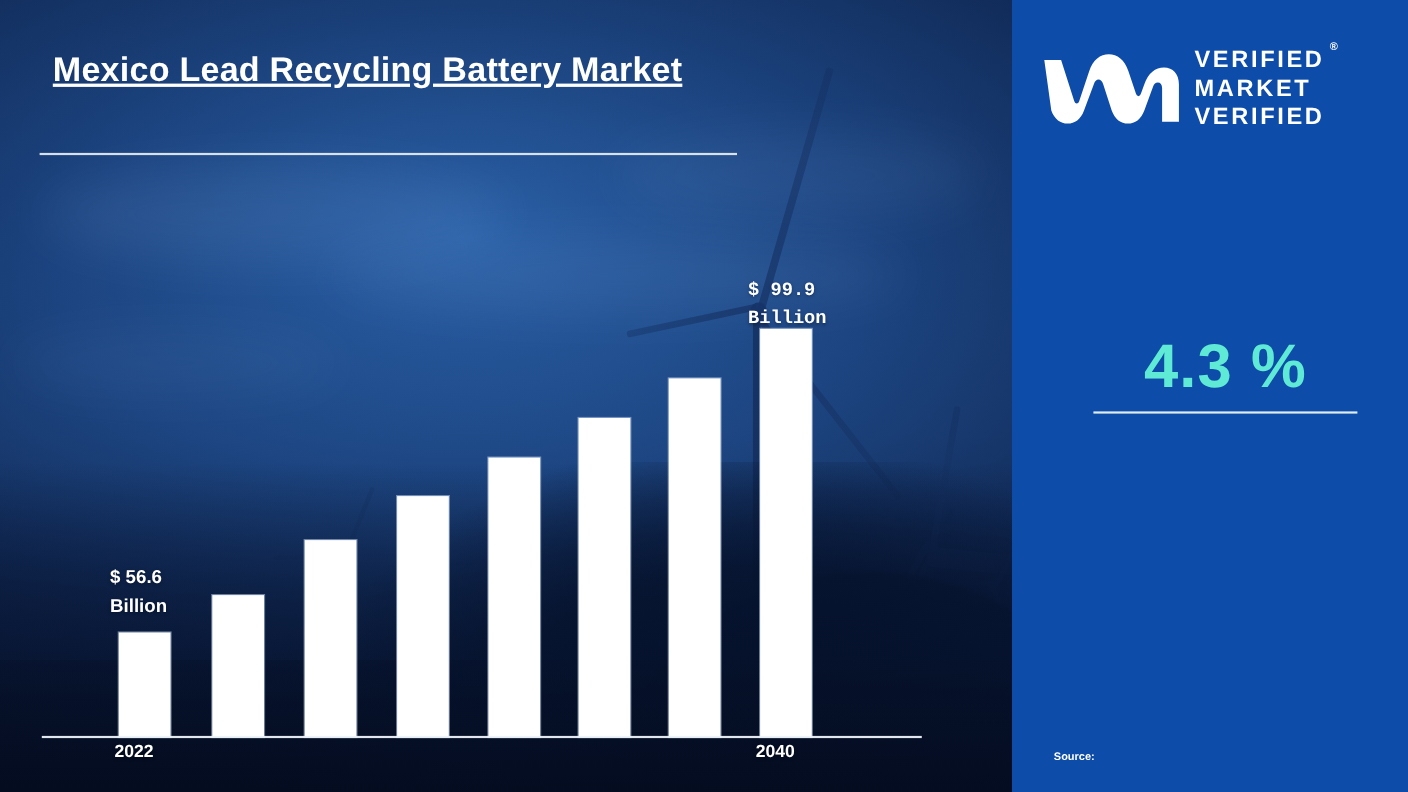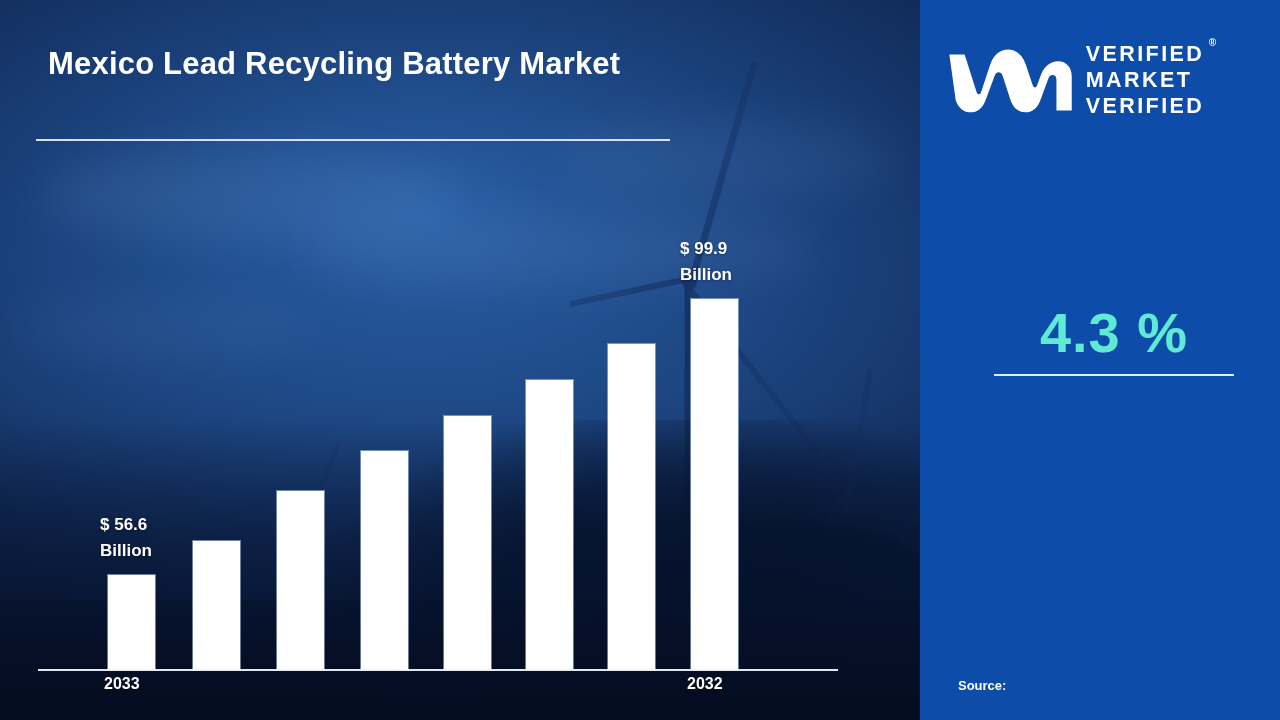--- a/index.html
+++ b/index.html
@@ -50,21 +50,21 @@
   .turbine{position:absolute;pointer-events:none;}
   .turbine .mast{position:absolute;left:50%;transform:translateX(-50%);
     background:linear-gradient(180deg, rgba(21,48,96,.85), rgba(12,30,66,.55));}
   .turbine .blade{position:absolute;transform-origin:0 0;
     background:linear-gradient(90deg, rgba(24,54,106,.85), rgba(18,44,92,.35));border-radius:2px;}
   .turbine .hub{position:absolute;border-radius:50%;background:rgba(22,52,104,.9);}
 
   
   .title{
     position:absolute;left:48px;top:46px;width:760px;
-    color:#ffffff;font-size:31px;font-weight:bold;letter-spacing:.2px;
+    color:#ffffff;font-size:31px;font-weight:bold;letter-spacing:.2px;text-decoration:underline;
   }
   .title-rule{
     position:absolute;left:36px;top:139px;width:634px;height:2px;
     background:#e8eef7;opacity:.92;
   }
 
   
   .chart{position:absolute;left:0;top:0;width:920px;height:720px;}
   .axis{
     position:absolute;left:38px;top:669px;width:800px;height:2px;background:#eef3fa;opacity:.95;
@@ -72,21 +72,21 @@
   .bar{
     position:absolute;bottom:50px;width:47px;
     background:linear-gradient(180deg,#ffffff 0%,#fdfdfe 60%,#f7f9fc 100%);
     box-shadow:0 0 0 1px rgba(190,210,235,.55);
   }
   .bar-note{
     position:absolute;color:#ffffff;font-size:17px;font-weight:bold;line-height:1.5;
     text-shadow:0 1px 3px rgba(0,0,0,.35);white-space:pre-line;
   }
   .note-first{left:100px;top:512px;}
-  .note-last{left:680px;top:236px;}
+  .note-last{left:680px;top:252px;font-family:Liberation Mono, monospace;}
   .x-label{
     position:absolute;color:#ffffff;font-size:16px;font-weight:bold;
     text-shadow:0 1px 3px rgba(0,0,0,.4);
   }
   .xl-first{left:104px;top:675px;}
   .xl-last{left:687px;top:675px;}
 
   
   .right-panel{
     position:absolute;left:920px;top:0;width:360px;height:720px;
@@ -110,21 +110,21 @@
   }
   .cagr-rule{
     position:absolute;left:994px;top:374px;width:240px;height:2px;background:#eaf6f3;opacity:.95;
   }
   .cagr-caption{
     position:absolute;left:0;top:389px;width:360px;text-align:center;
     color:#ffffff;font-size:17.5px;line-height:1.45;white-space:pre-line;
   }
   .source{
     position:absolute;left:38px;bottom:24px;width:316px;
-    color:#ffffff;font-size:13px;font-weight:bold;line-height:1.45;
+    color:#ffffff;font-size:10px;font-weight:bold;line-height:1.45;
   }
   .source-url{font-weight:bold;}
 </style>
 </head>
 <body>
 
 <div id="root">
 
   <div class="left-panel">
 
@@ -198,22 +198,22 @@
       <div class="bar" style="left: 608px; height: 326px; background: rgb(255, 255, 255);"></div>
       <div class="bar" style="left: 691px; height: 371px; background: rgb(255, 255, 255);"></div>
 
       <div class="bar-note note-first">$ 56.6
 Billion</div>
       <div class="bar-note note-last">$ 99.9
 Billion</div>
 
       <div class="axis"></div>
 
-      <div class="x-label xl-first">2033</div>
-      <div class="x-label xl-last">2032</div>
+      <div class="x-label xl-first">2022</div>
+      <div class="x-label xl-last">2040</div>
     </div>
   </div>
 
   <div class="right-panel">
 
     <div class="logo-wrap">
       <svg class="logo-mark" viewBox="0 0 150 80" aria-hidden="true">
         <path fill="#ffffff" d="M6 10 h18 l14 44 c1.2 3.6 4.2 3.6 5.4 0 L54 22
           C58 10 66 4 75 4 c9 0 17 6 21 18 l8 24 c1.2 3.6 4.2 3.6 5.4 0
           l3.6-10 C117 24 125 18 134 18 c9.5 0 16 7 16 18 v40 h-18 V40

